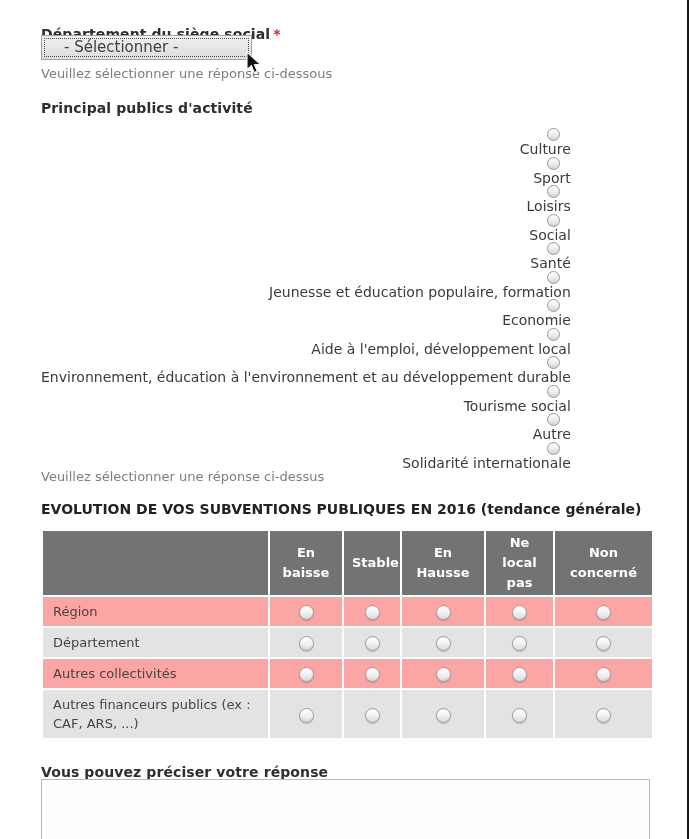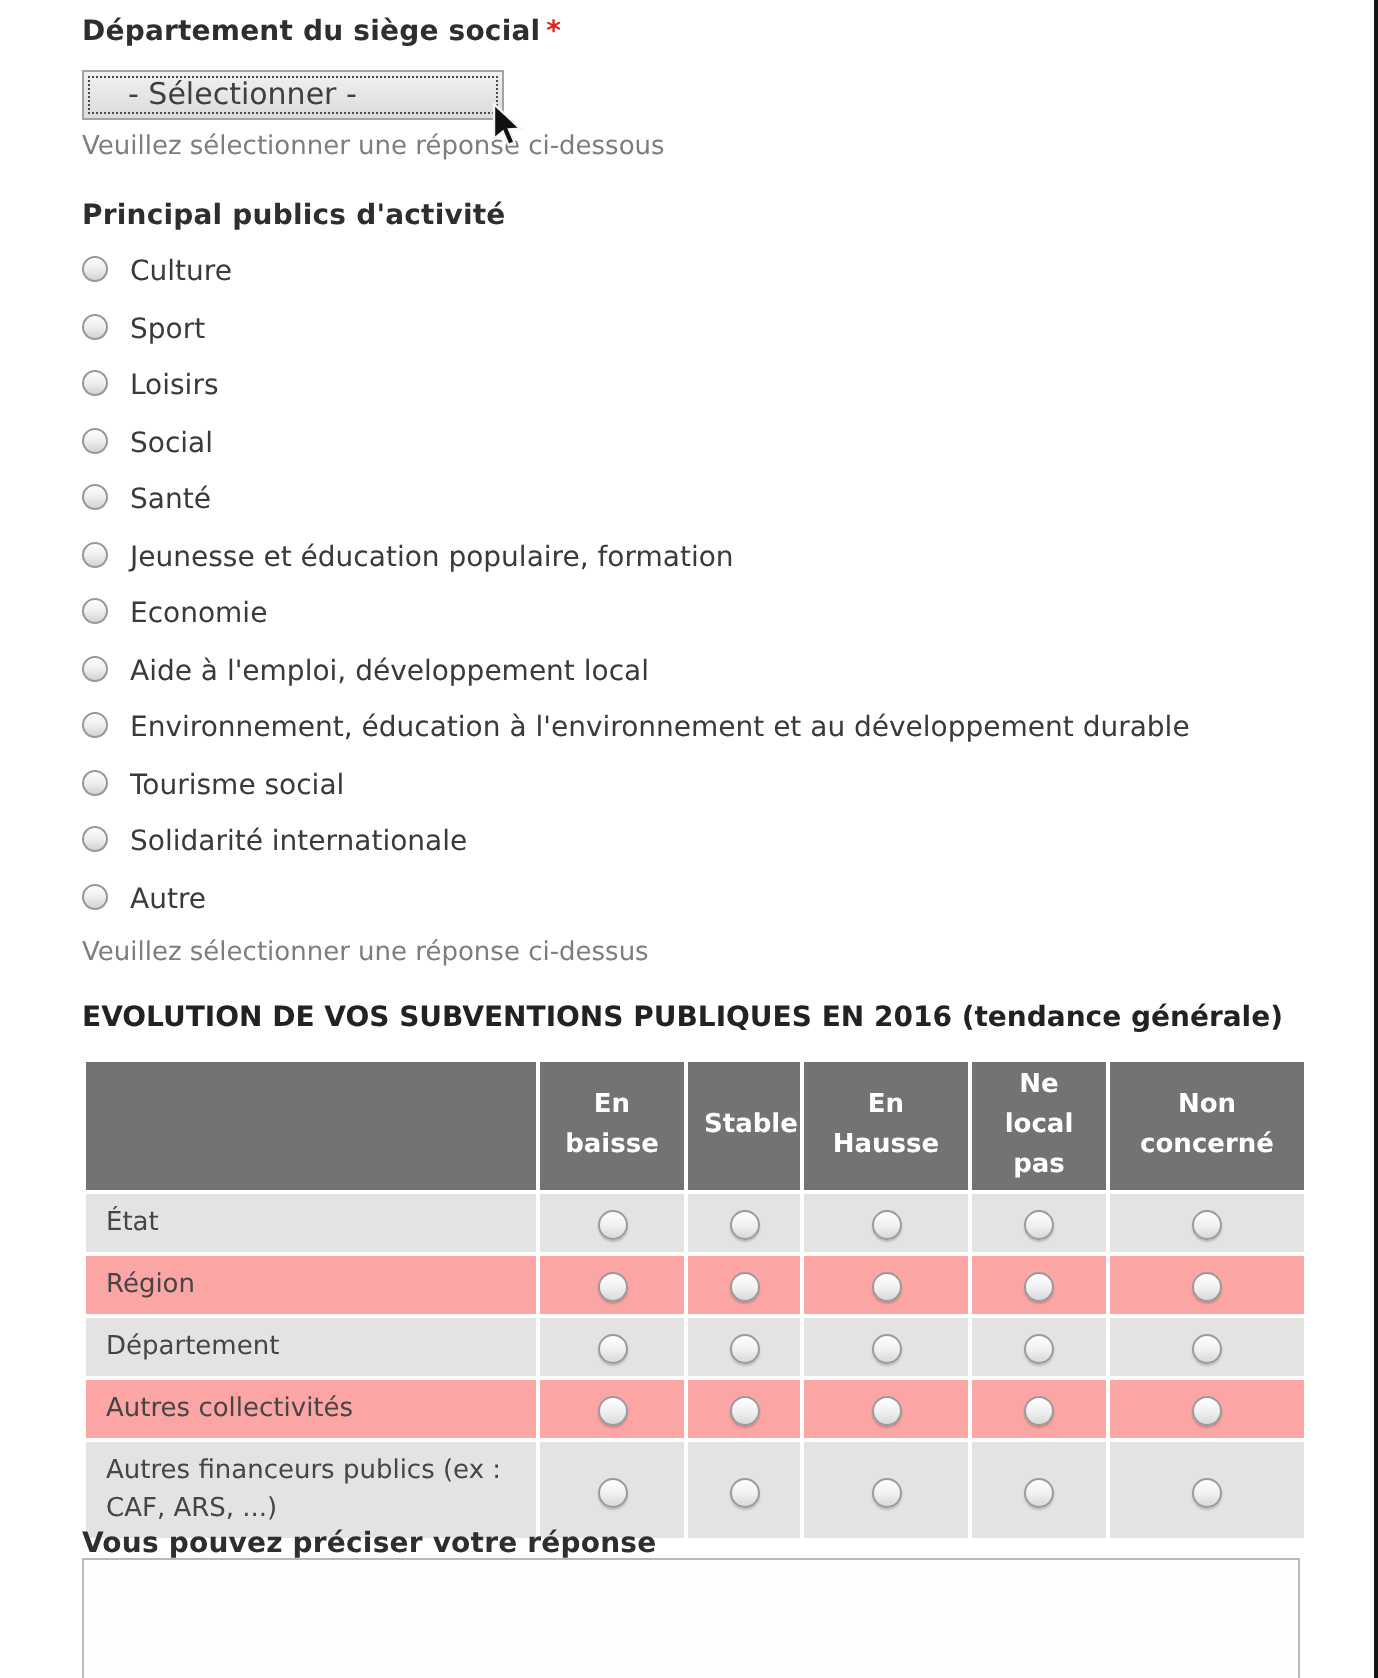--- a/index.html
+++ b/index.html
@@ -37,22 +37,22 @@
     white-space: nowrap; overflow: hidden;
   }
 
   .helper-text {
     left: 41px;
     font-size: 13px; color: #7d7d7d;
   }
 
   .radio-list { left: 41px; top: 128px; }
   .radio-row {
-    display: flex; align-items: flex-start;
-    height: 20px; margin-bottom: 8.5px;
+    display: flex; align-items: flex-end;
+    height: 20px; margin-bottom: 8.5px; flex-direction: column;
   }
   .radio-circle {
     width: 13px; height: 13px; border-radius: 50%;
     border: 1px solid #979797;
     background: linear-gradient(180deg, #ffffff 0%, #ececea 55%, #d3d3d1 100%);
     flex: 0 0 auto;
     margin-right: 11px;
   }
   .radio-label { font-size: 14px; color: #3a3a3a; }
 
@@ -105,21 +105,21 @@
     padding: 5px;
   }
 
   .mouse-cursor { left: 246px; top: 51px; z-index: 60; }
 </style>
 </head>
 <body>
 
 <div class="screen-right-edge"></div>
 
-<div class="abs field-label" style="top:8px;">
+<div class="abs field-label" style="top:26px;">
   <span>Département du siège social</span><span class="required-star">*</span>
 </div>
 <div class="abs gtk-select">- Sélectionner -</div>
 <div class="abs helper-text" style="top:66px;">Veuillez sélectionner une réponse ci-dessous</div>
 
 <svg class="abs mouse-cursor" width="17" height="24" viewBox="0 0 17 24">
   <path d="M1,1 L1,18.5 L5.4,14.8 L8.2,21.5 L11.3,20.2 L8.5,13.7 L14.3,13.4 Z" fill="#111111" stroke="#f5f5f5" stroke-width="1.2"></path>
 </svg>
 
 <div class="abs field-label" style="top:100px;">Principal publics d'activité</div>
@@ -160,25 +160,25 @@
   <div class="radio-row">
     <span class="radio-circle"></span>
     <span class="radio-label">Environnement, éducation à l'environnement et au développement durable</span>
   </div>
   <div class="radio-row">
     <span class="radio-circle"></span>
     <span class="radio-label">Tourisme social</span>
   </div>
   <div class="radio-row">
     <span class="radio-circle"></span>
+    <span class="radio-label">Autre</span>
+  </div>
+  <div class="radio-row">
+    <span class="radio-circle"></span>
     <span class="radio-label">Solidarité internationale</span>
-  </div>
-  <div class="radio-row">
-    <span class="radio-circle"></span>
-    <span class="radio-label">Autre</span>
   </div>
 </div>
 
 <div class="abs helper-text" style="top:469px;">Veuillez sélectionner une réponse ci-dessus</div>
 
 <div class="abs table-title">EVOLUTION DE VOS SUBVENTIONS PUBLIQUES EN 2016 (tendance générale)</div>
 
 <table class="abs matrix">
   <colgroup>
     <col style="width:227px">
@@ -192,28 +192,20 @@
     <tr>
       <th></th>
       <th>En baisse</th>
       <th>Stable</th>
       <th>En Hausse</th>
       <th>Ne local pas</th>
       <th>Non concerné</th>
     </tr>
   </thead>
   <tbody>
-    <tr class="shade-a">
-      <td class="row-label">État</td>
-      <td class="radio-cell"><span class="table-radio"></span></td>
-      <td class="radio-cell"><span class="table-radio"></span></td>
-      <td class="radio-cell"><span class="table-radio"></span></td>
-      <td class="radio-cell"><span class="table-radio"></span></td>
-      <td class="radio-cell"><span class="table-radio"></span></td>
-    </tr>
     <tr class="shade-b">
       <td class="row-label">Région</td>
       <td class="radio-cell"><span class="table-radio"></span></td>
       <td class="radio-cell"><span class="table-radio"></span></td>
       <td class="radio-cell"><span class="table-radio"></span></td>
       <td class="radio-cell"><span class="table-radio"></span></td>
       <td class="radio-cell"><span class="table-radio"></span></td>
     </tr>
     <tr class="shade-a">
       <td class="row-label">Département</td>

